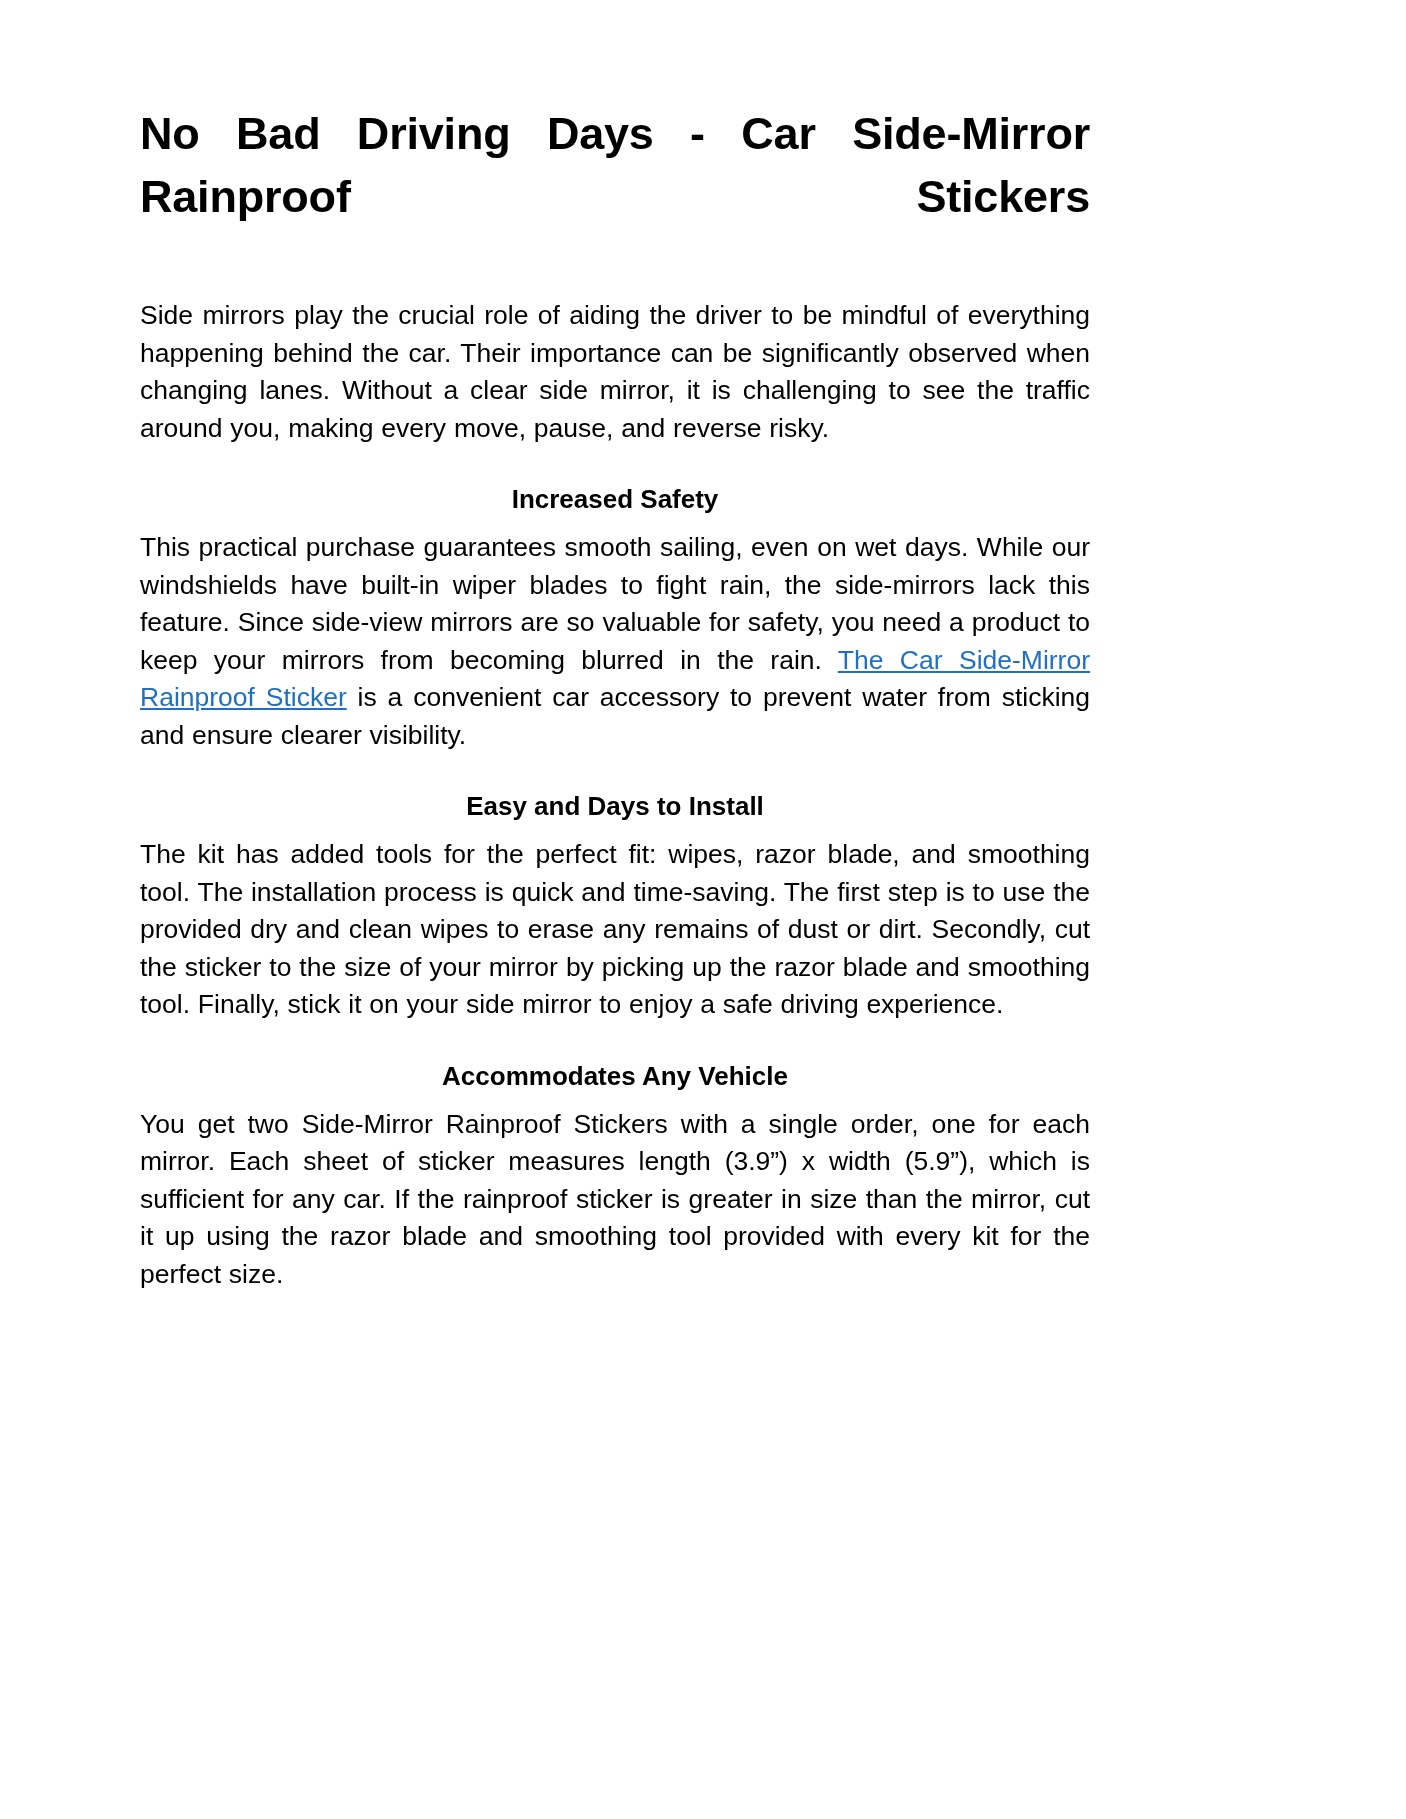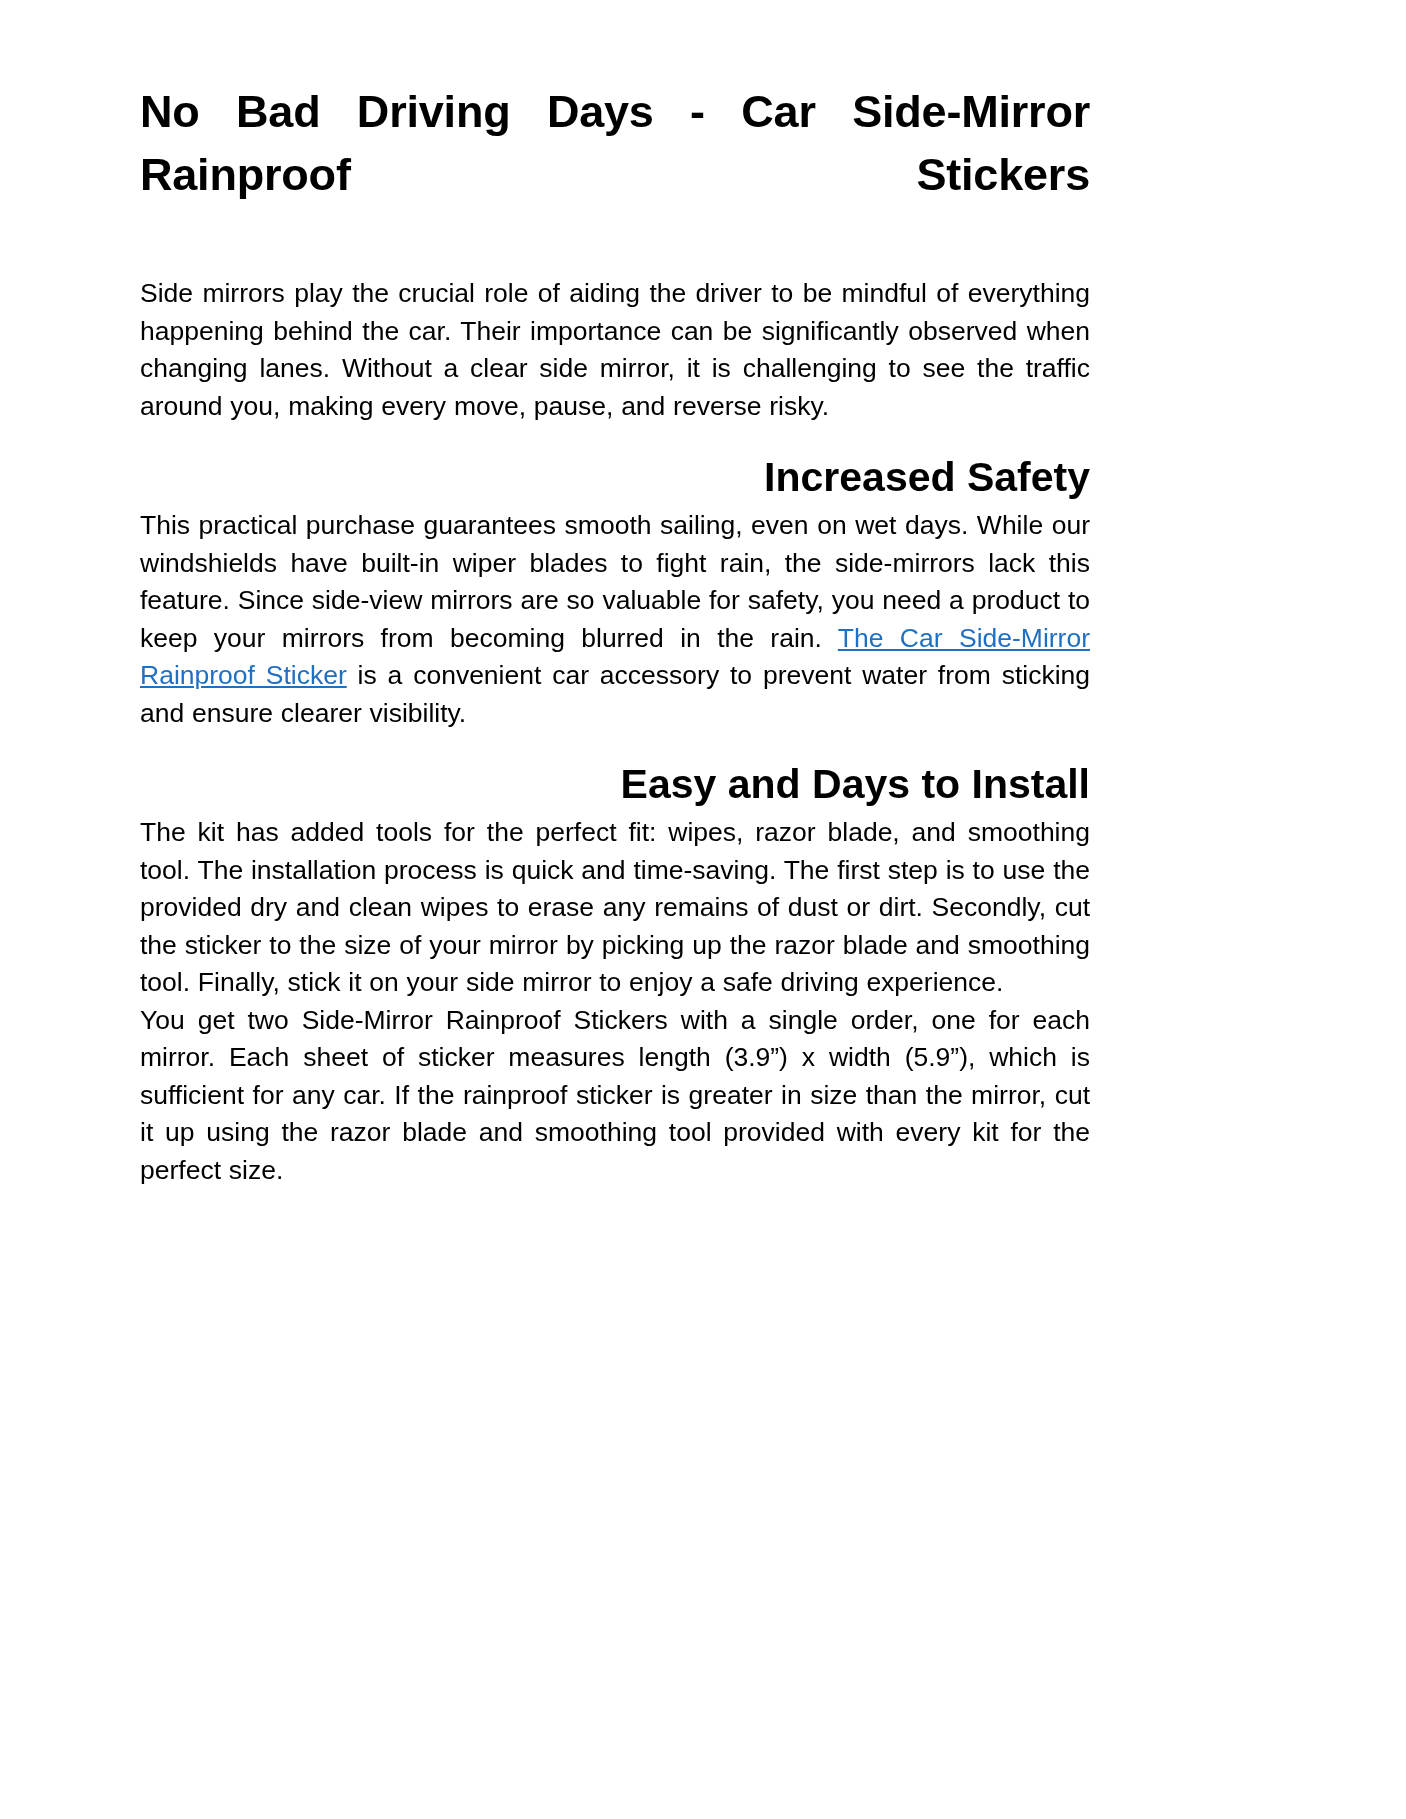--- a/index.html
+++ b/index.html
@@ -13,21 +13,21 @@
     font-family: "Liberation Sans", sans-serif;
     color: #000000;
     -webkit-font-smoothing: antialiased;
   }
   .page {
     position: relative;
     width: 1406px;
     height: 1819px;
     background: #ffffff;
     box-sizing: border-box;
-    padding: 80px 316px 0 140px;
+    padding: 102px 316px 0 140px;
   }
   .content {
     width: 950px;
   }
   h1.doc-title {
     font-size: 45px;
     line-height: 63px;
     font-weight: bold;
     margin: 0 0 6px 0;
     text-align: justify;
@@ -35,25 +35,25 @@
     letter-spacing: -0.2px;
     color: #000000;
   }
   h1.doc-title::after {
     content: "";
     display: inline-block;
     width: 100%;
     height: 0;
   }
   h2.section-heading {
-    font-size: 41px;
+    font-size: 26px;
     line-height: 44px;
     font-weight: bold;
     margin: 30px 0 8px 0;
-    text-align: right;
+    text-align: center;
     color: #000000;
   }
   p.body-text {
     font-size: 26.5px;
     line-height: 37.5px;
     margin: 0;
     text-align: justify;
     text-align-last: left;
     color: #000000;
     word-spacing: 0.4px;
@@ -75,17 +75,18 @@
     <p class="body-text">Side mirrors play the crucial role of aiding the driver to be mindful of everything happening behind the car. Their importance can be significantly observed when changing lanes. Without a clear side mirror, it is challenging to see the traffic around you, making every move, pause, and reverse risky.</p>
 
     <h2 class="section-heading">Increased Safety</h2>
 
     <p class="body-text"><span>This practical purchase guarantees smooth sailing, even on wet days. While our windshields have built-in wiper blades to fight rain, the side-mirrors lack this feature. Since side-view mirrors are so valuable for safety, you need a product to keep your mirrors from becoming blurred in the rain. </span><a class="inline-link" href="#">The Car Side-Mirror Rainproof Sticker</a><span> is a convenient car accessory to prevent water from sticking and ensure clearer visibility.</span></p>
 
     <h2 class="section-heading">Easy and Days to Install</h2>
 
     <p class="body-text">The kit has added tools for the perfect fit: wipes, razor blade, and smoothing tool. The installation process is quick and time-saving. The first step is to use the provided dry and clean wipes to erase any remains of dust or dirt. Secondly, cut the sticker to the size of your mirror by picking up the razor blade and smoothing tool. Finally, stick it on your side mirror to enjoy a safe driving experience.</p>
 
+    <h2 class="section-heading">Accommodates Any Vehicle</h2>
 
     <p class="body-text">You get two Side-Mirror Rainproof Stickers with a single order, one for each mirror. Each sheet of sticker measures length (3.9”) x width (5.9”), which is sufficient for any car. If the rainproof sticker is greater in size than the mirror, cut it up using the razor blade and smoothing tool provided with every kit for the perfect size.</p>
 
   </div>
 </div>
 
 </body></html>

